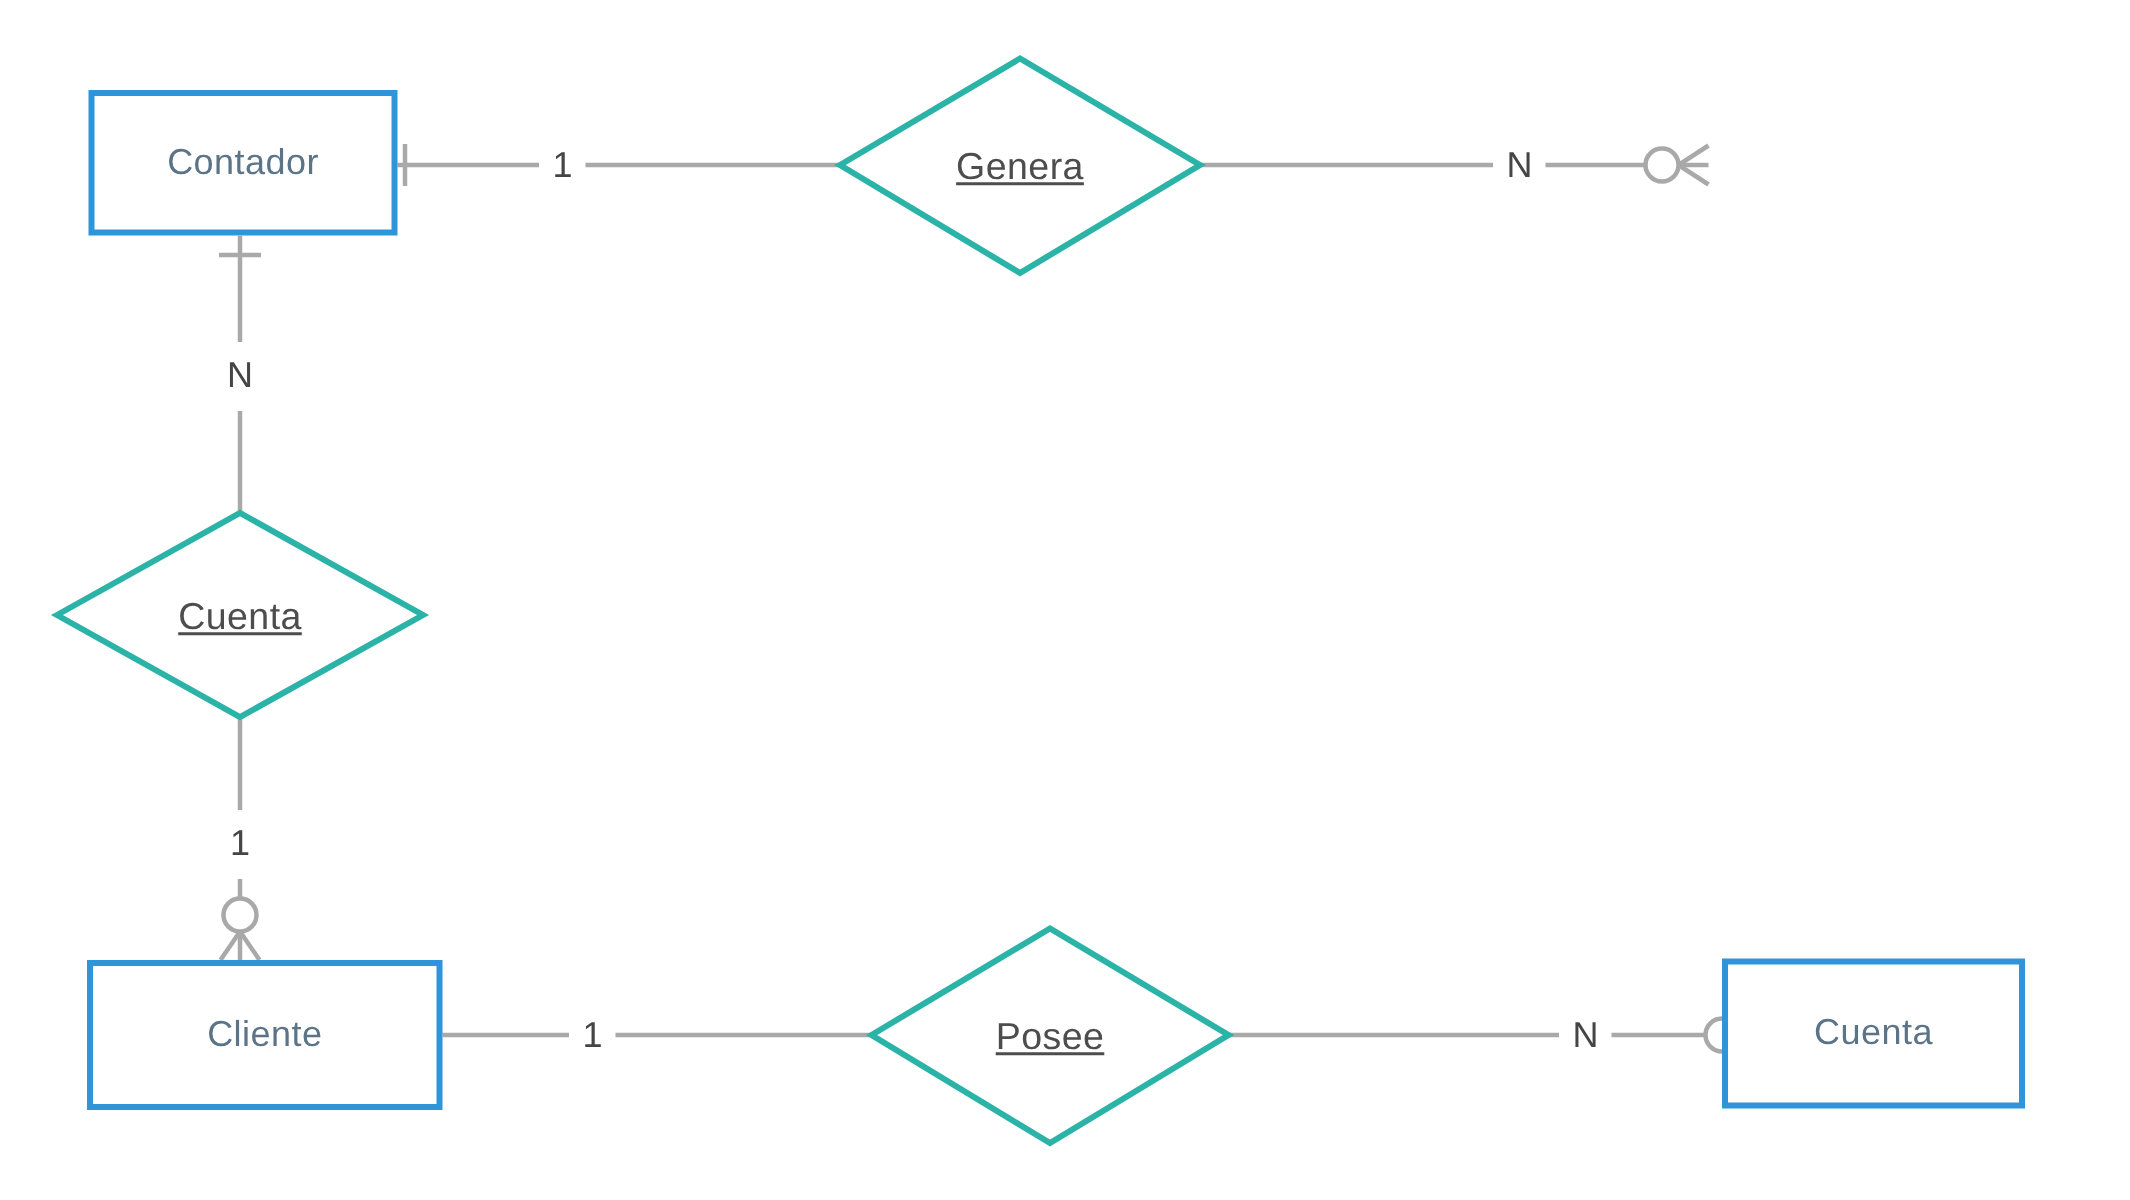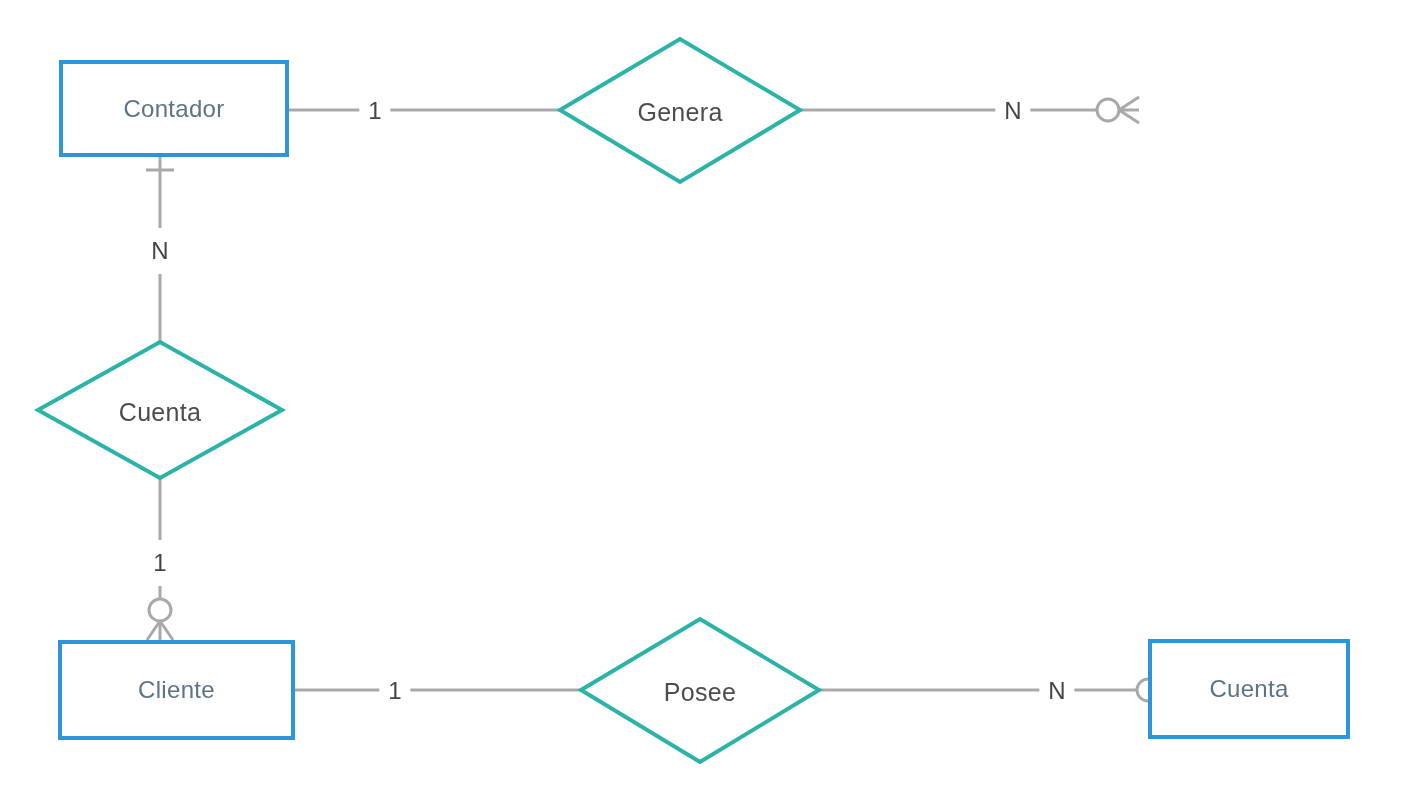--- a/index.html
+++ b/index.html
@@ -24,21 +24,21 @@
   .marker-circle{stroke:var(--connector);stroke-width:3;fill:#FFFFFF;}
   .diamond{stroke:var(--relationship-border);stroke-width:4;fill:#FFFFFF;stroke-linejoin:miter;}
   .entity{
     position:absolute;box-sizing:border-box;
     background:#FFFFFF;border:4px solid var(--entity-border);
     display:flex;align-items:center;justify-content:center;
   }
   .entity-label{font-size:24px;color:var(--entity-text);letter-spacing:0.3px;}
   .rel-label{
     position:absolute;transform:translate(-50%,-50%);
-    font-size:25px;color:var(--relationship-text);letter-spacing:0.3px;white-space:nowrap;
+    font-size:25px;color:var(--relationship-text);letter-spacing:0.3px;white-space:nowrap;text-decoration:underline;
   }
   .card-label{
     position:absolute;transform:translate(-50%,-50%);
     font-size:24px;color:var(--cardinality-text);
     background:var(--background);padding:11px 9px;line-height:1;white-space:nowrap;
   }
 </style>
 </head>
 <body>
 
@@ -89,21 +89,21 @@
         <line class="marker" x1="1159" y1="690" x2="1179" y2="690"></line>
         <line class="marker" x1="1159" y1="690" x2="1179" y2="703"></line>
       </g>
     </g>
 
     <polygon class="diamond" points="560,110 680,39 800,110 680,182"></polygon>
     <polygon class="diamond" points="38,410 160,342 282,410 160,478"></polygon>
     <polygon class="diamond" points="581,690 700,619 819,690 700,762"></polygon>
   </svg>
 
-  <div class="entity" style="left:59px;top:60px;width:230px;height:97px">
+  <div class="entity" style="left:59px;top:60px;width:206px;height:97px">
     <span class="entity-label">Contador</span>
   </div>
   <div class="entity" style="left:58px;top:640px;width:237px;height:100px">
     <span class="entity-label">Cliente</span>
   </div>
   <div class="entity" style="left:1148px;top:639px;width:202px;height:100px">
     <span class="entity-label">Cuenta</span>
   </div>
 
   <div class="rel-label" style="left:680px;top:112px">Genera</div>

